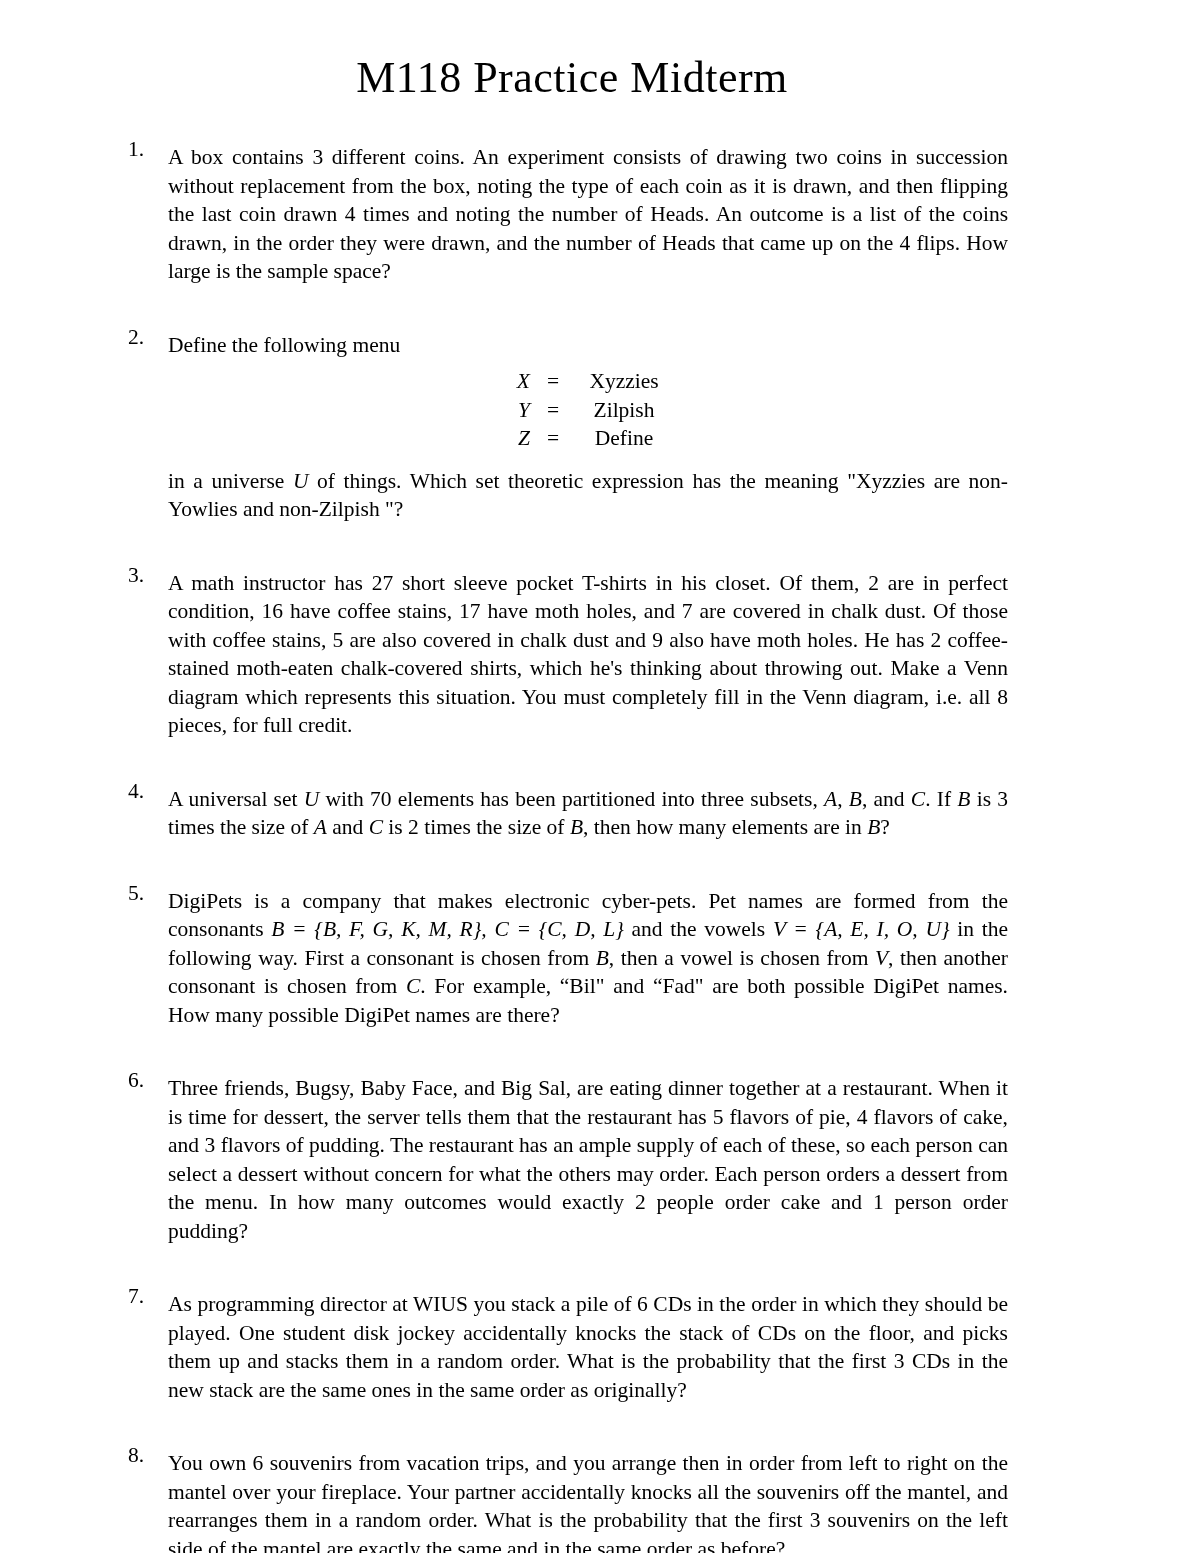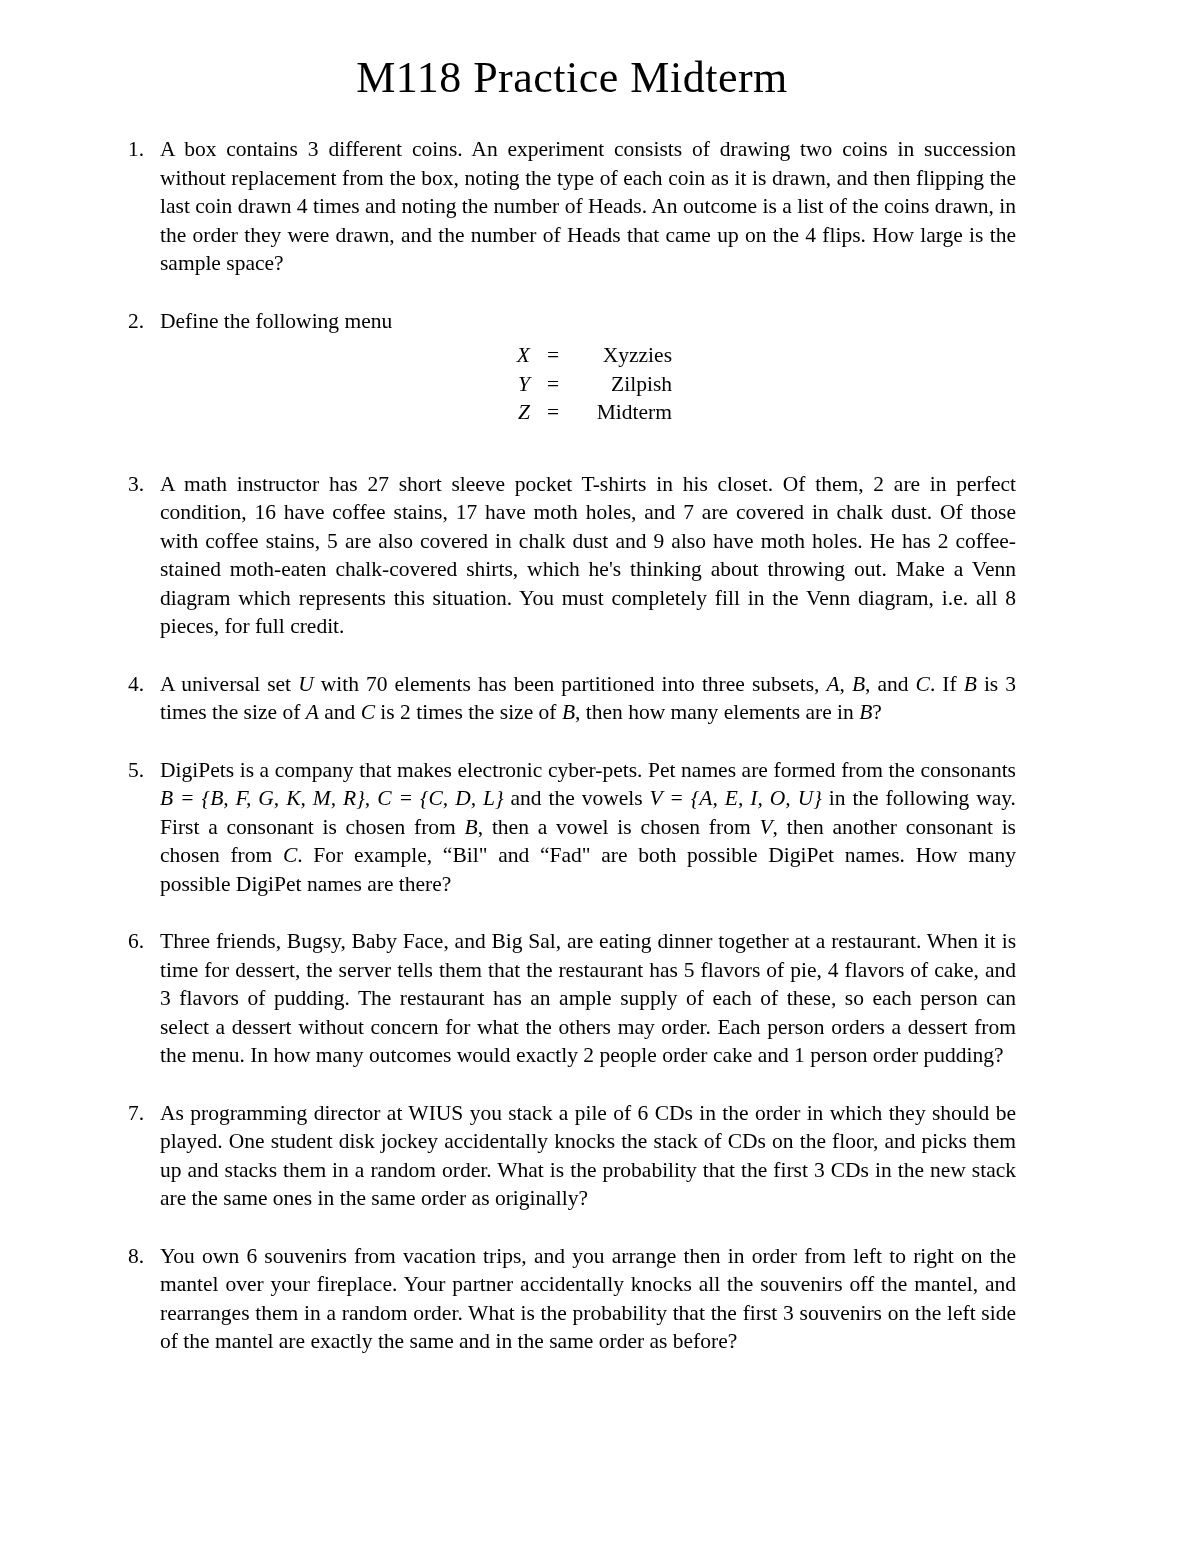--- a/index.html
+++ b/index.html
@@ -39,21 +39,21 @@
   }
   .pnum {
     flex: 0 0 32px;
     width: 32px;
   }
   .pbody {
     flex: 1 1 auto;
     min-width: 0;
   }
   .pbody p {
-    margin: 0;
+    margin: 8px;
     text-align: justify;
     text-justify: inter-word;
   }
   .math {
     font-style: italic;
   }
   .em {
   }
   .eqn {
     display: flex;
@@ -61,21 +61,21 @@
     align-items: center;
     margin: 6px 0 14px 0;
   }
   .eqn-row {
     display: grid;
     grid-template-columns: 26px 46px 96px;
     line-height: 28.5px;
   }
   .eqn-lhs { text-align: right; font-style: italic; }
   .eqn-rel { text-align: center; }
-  .eqn-rhs { text-align: right; }
+  .eqn-rhs { text-align: center; }
 </style>
 </head>
 <body>
 
 <div class="page">
   <h1 class="doc-title">M118 Practice Midterm</h1>
 
   <div class="problems">
       <div class="problem">
         <div class="pnum">1.</div>
@@ -94,23 +94,24 @@
               <span class="eqn-rhs">Xyzzies</span>
             </div>
             <div class="eqn-row">
               <span class="eqn-lhs">Y</span>
               <span class="eqn-rel">=</span>
               <span class="eqn-rhs">Zilpish</span>
             </div>
             <div class="eqn-row">
               <span class="eqn-lhs">Z</span>
               <span class="eqn-rel">=</span>
-              <span class="eqn-rhs">Midterm</span>
+              <span class="eqn-rhs">Define</span>
             </div>
           </div>
+          <p><span>in a universe </span><span class="math">U</span><span> of things.  Which set theoretic expression has the meaning "Xyzzies are non-Yowlies and non-Zilpish "?</span></p>
         </div>
       </div>
       <div class="problem">
         <div class="pnum">3.</div>
         <div class="pbody">
           <p><span>A math instructor has 27 short sleeve pocket T-shirts in his closet.  Of them, 2 are in perfect condition, 16 have coffee stains, 17 have moth holes, and 7 are covered in chalk dust.  Of those with coffee stains, 5 are also covered in chalk dust and 9 also have moth holes.  He has 2 coffee-stained moth-eaten chalk-covered shirts, which he's thinking about throwing out.  Make a Venn diagram which represents this situation.  You must </span><span class="em">completely</span><span> fill in the Venn diagram, i.e. all 8 pieces, for full credit.</span></p>
         </div>
       </div>
       <div class="problem">
         <div class="pnum">4.</div>

